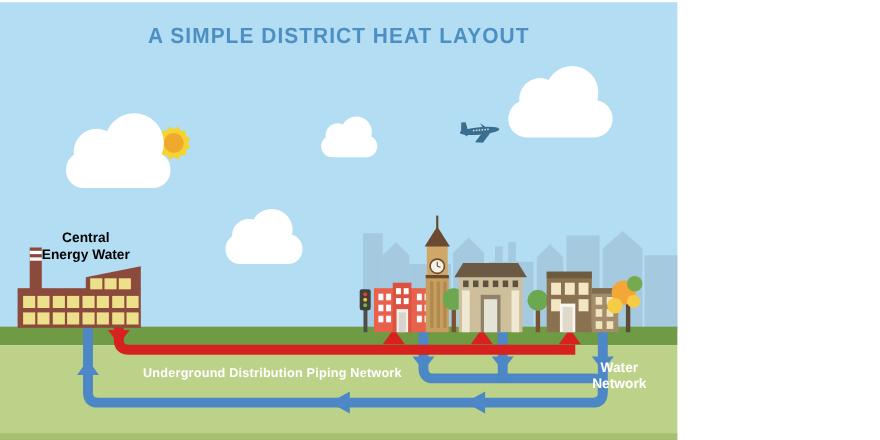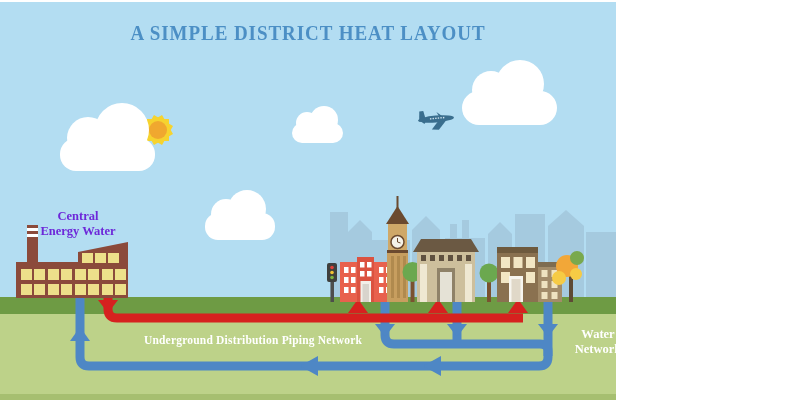--- a/index.html
+++ b/index.html
@@ -1,24 +1,24 @@
 <!DOCTYPE html>
 <html><head>
 <meta charset="utf-8">
 <style>
   html,body{margin:0;padding:0;background:#FFFFFF;}
   #canvas{position:relative;width:708px;height:400px;background:#FFFFFF;overflow:hidden;
-          font-family:Liberation Serif, serif;}
+          font-family:Liberation Sans, sans-serif;}
   #scene-svg{position:absolute;left:0;top:0;}
   .lbl{position:absolute;font-weight:700;line-height:1.2;}
   #title{left:0;top:21px;width:616px;text-align:center;font-size:20px;font-weight:800;
          letter-spacing:1px;transform:scaleX(0.95);transform-origin:50% 50%;}
   #plant-label{left:22px;top:209px;width:112px;text-align:center;font-size:12.5px;}
-  #network-label{left:130px;top:334px;width:246px;text-align:center;font-size:11.5px;letter-spacing:0.2px;}
-  #water-return-label{left:571px;top:327px;width:54px;text-align:center;font-size:12.5px;}
+  #network-label{left:130px;top:334px;width:246px;text-align:left;font-size:11.5px;letter-spacing:0.2px;}
+  #water-return-label{left:536px;top:327px;width:54px;text-align:center;font-size:12.5px;}
 </style>
 </head>
 <body>
 
 <div id="canvas">
 
 <svg id="scene-svg" width="616" height="400" viewBox="0 0 616 400">
 
   <rect x="0" y="2" width="616" height="296" fill="#B3DDF2"></rect>
 
@@ -247,21 +247,21 @@
     <circle cx="567" cy="266" r="11" fill="#F2A738"></circle>
     <circle cx="559" cy="278" r="7" fill="#F6CB45"></circle>
     <circle cx="577" cy="258" r="7" fill="#79A94D"></circle>
     <circle cx="576" cy="274" r="6" fill="#F6CB45"></circle>
   </g>
 
 </svg>
 
 <div id="title" class="lbl" style="color: rgb(76, 143, 197);">A SIMPLE DISTRICT HEAT LAYOUT</div>
 
-<div id="plant-label" class="lbl" style="color: #6d28d9;">
+<div id="plant-label" class="lbl" style="color: #000000;">
   <span style="display:block">Central</span>
   <span style="display:block">Energy Water</span>
 </div>
 
 <div id="network-label" class="lbl" style="color: rgb(255, 255, 255);">Underground Distribution Piping Network</div>
 
 <div id="water-return-label" class="lbl" style="color: rgb(255, 255, 255);">
   <span style="display:block">Water</span>
   <span style="display:block">Network</span>
 </div>

